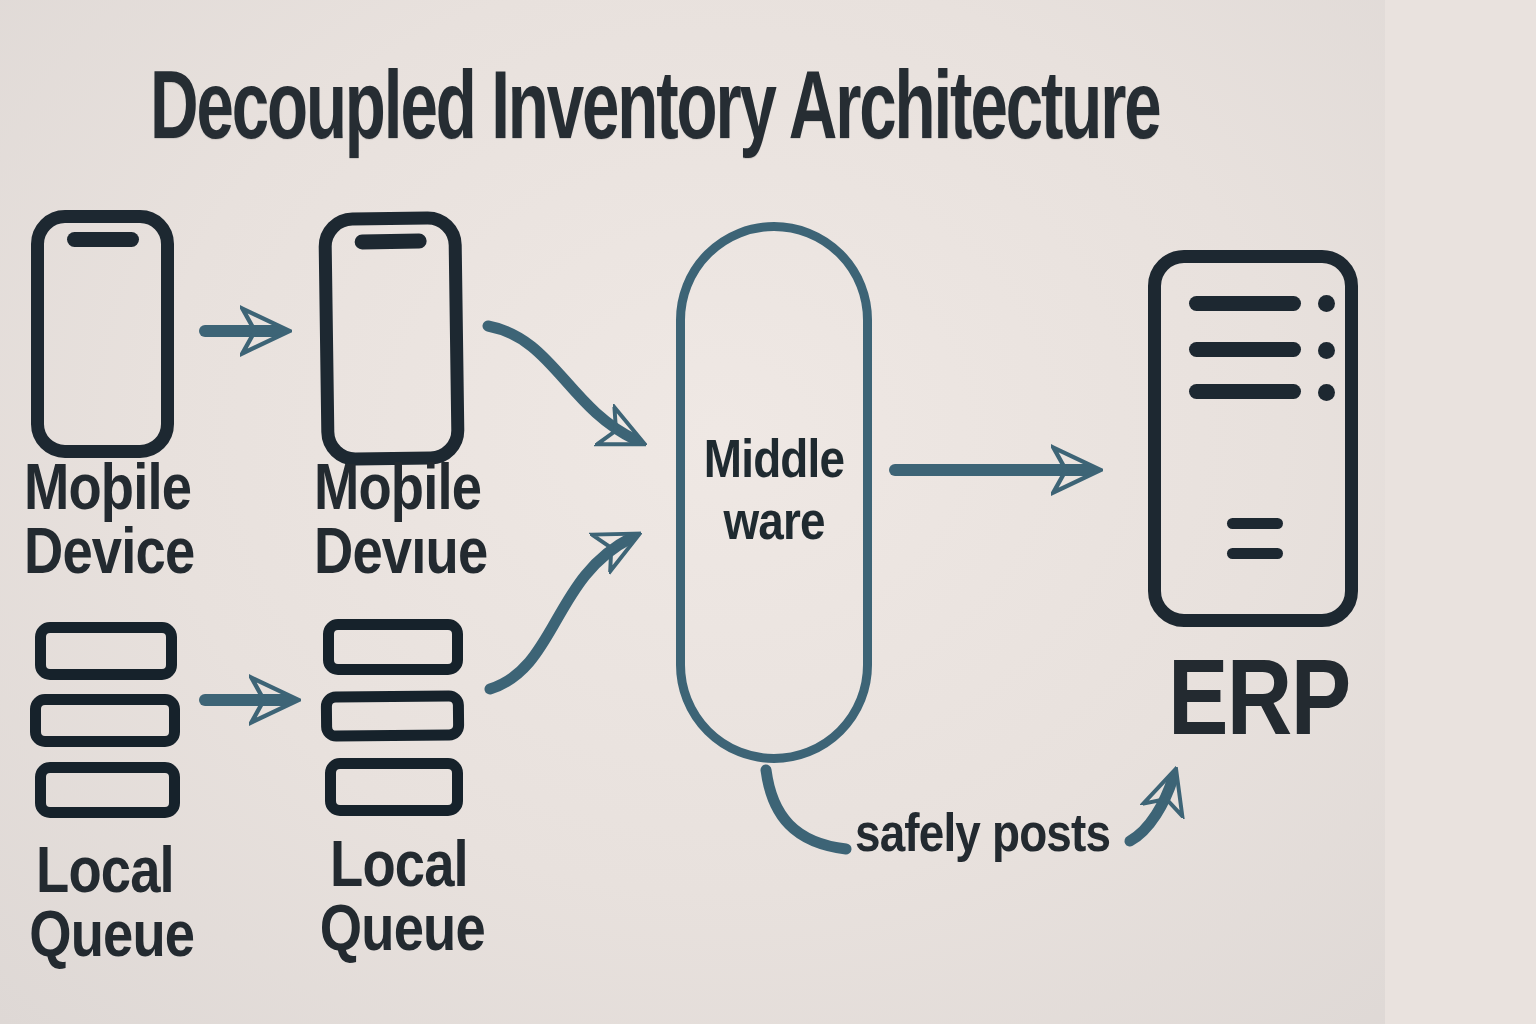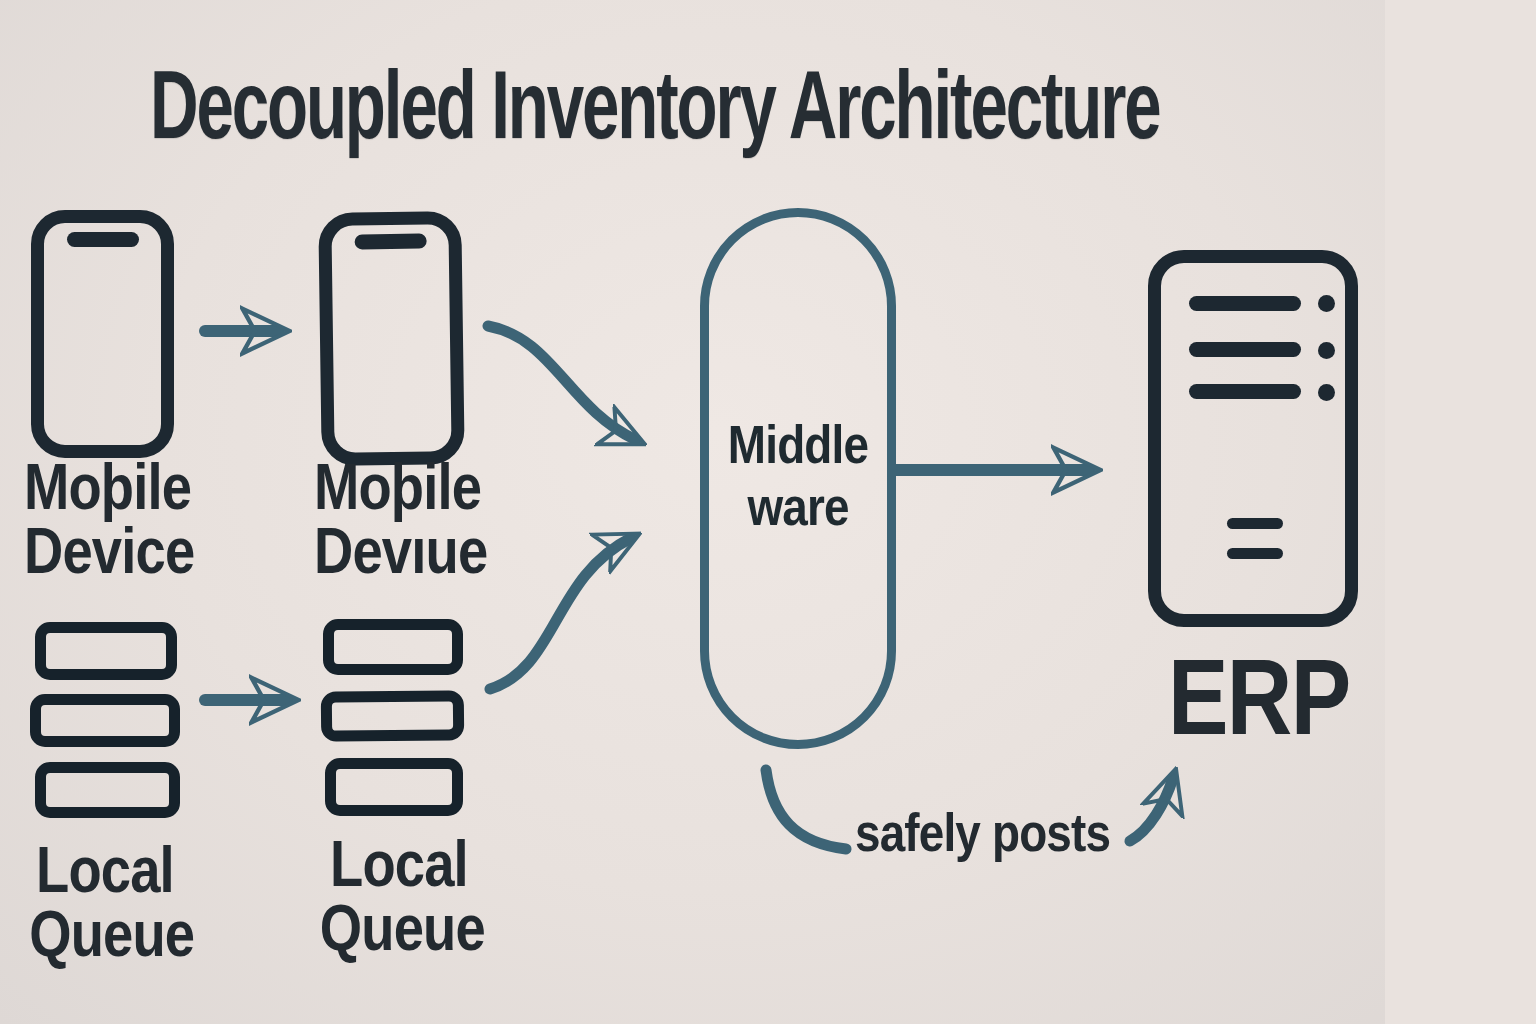--- a/index.html
+++ b/index.html
@@ -34,22 +34,22 @@
     position:absolute;top:9px;left:50%;transform:translateX(-50%);
     width:72px;height:15px;background:#1d2831;border-radius:9px;
   }
   
   .qrect{
     position:absolute;box-sizing:border-box;
     border:11px solid #16222b;border-radius:15px;background:transparent;
   }
   
   .capsule{
-    position:absolute;left:676px;top:208px;width:196px;height:541px;
-    box-sizing:border-box;border:9px solid #3d6476;border-radius:110px;margin-left:24px;
+    position:absolute;left:676px;top:222px;width:196px;height:541px;
+    box-sizing:border-box;border:9px solid #3d6476;border-radius:110px;
   }
   .capsule .cap-text{
     position:absolute;top:196px;left:0;width:100%;
     text-align:center;font-weight:bold;color:#1f2a30;
     font-size:54px;line-height:62px;letter-spacing:-1px;
     transform:scaleX(0.85);transform-origin:center top;
   }
   .capsule .cap-text span{display:block;}
   
   .server{

